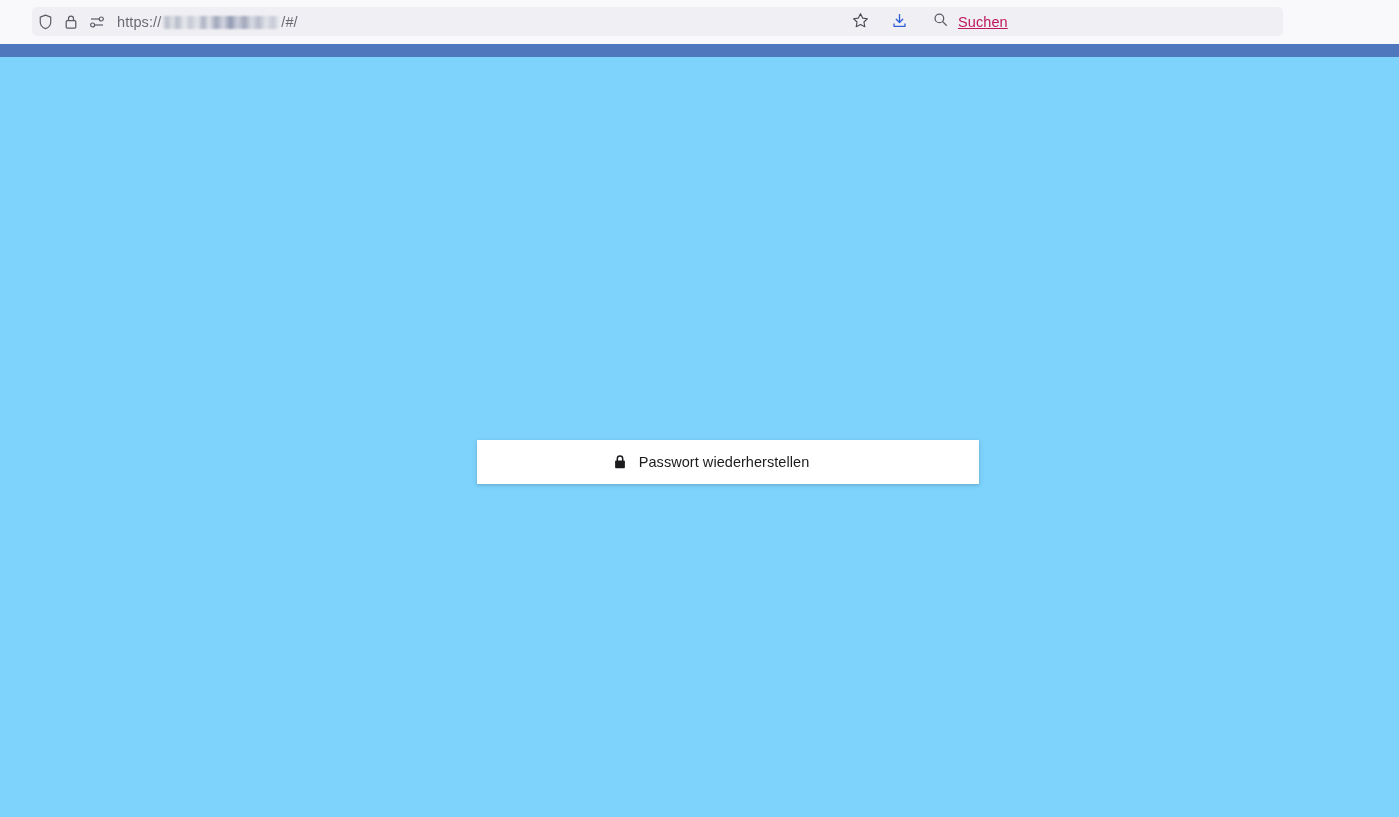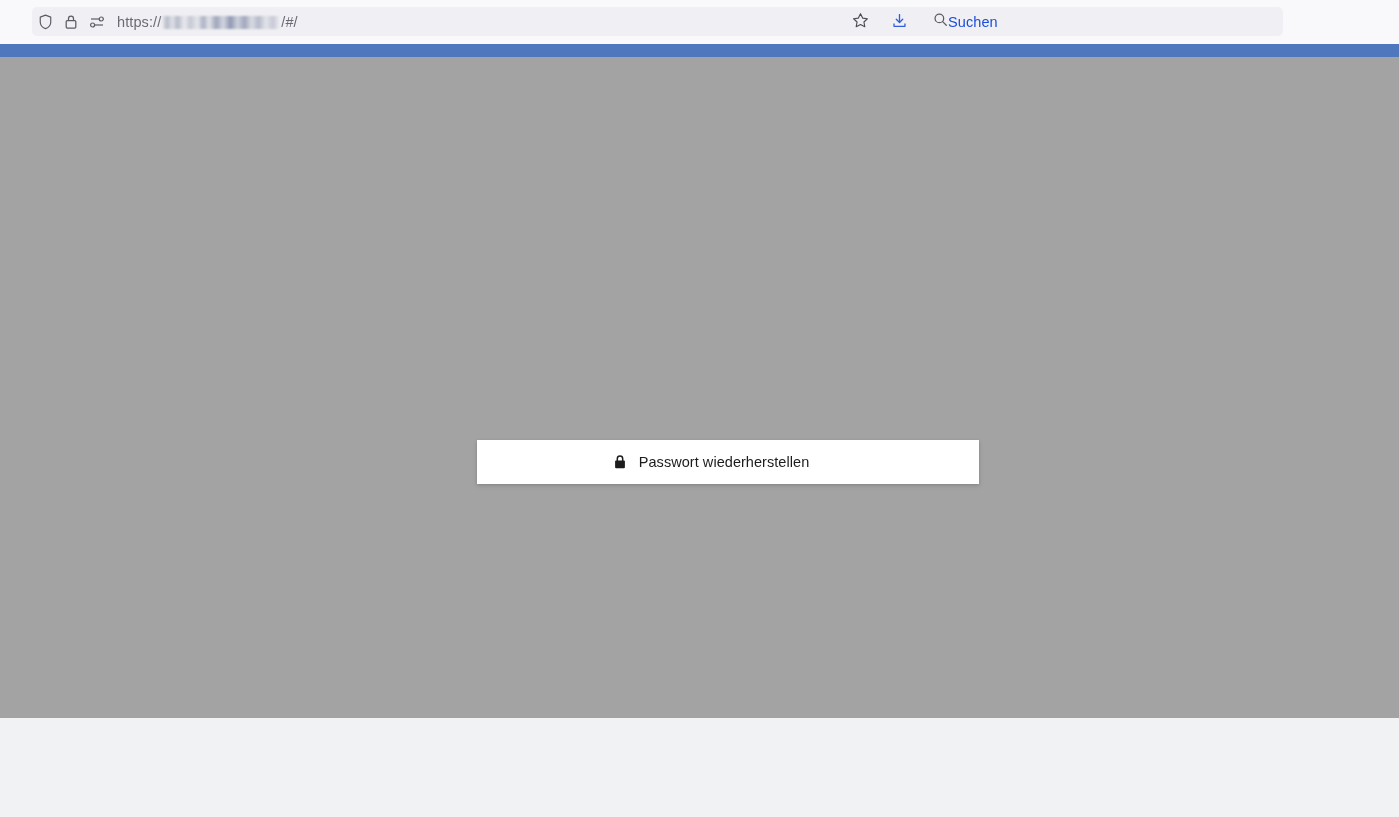--- a/index.html
+++ b/index.html
@@ -117,32 +117,34 @@
     height: 29px;
     background: #f0f0f4;
     border-radius: 5px;
     display: flex;
     align-items: center;
     box-sizing: border-box;
     padding-left: 11px;
   }
   .search-placeholder {
     font-size: 14.5px;
-    color: #1d4ed8;
+    color: #be185d;
+    margin-left: 10px;
     letter-spacing: 0.1px;
+    text-decoration: underline;
   }
 
   
   .page {
     position: absolute;
     left: 0;
     top: 44px;
     width: 1399px;
-    height: 674px;
-    background: #a3a3a3;
+    height: 773px;
+    background: #7dd3fc;
   }
 
   .page-header-band {
     position: absolute;
     left: 0;
     top: 0;
     width: 1399px;
     height: 13px;
     background: #4f77bd;
   }

